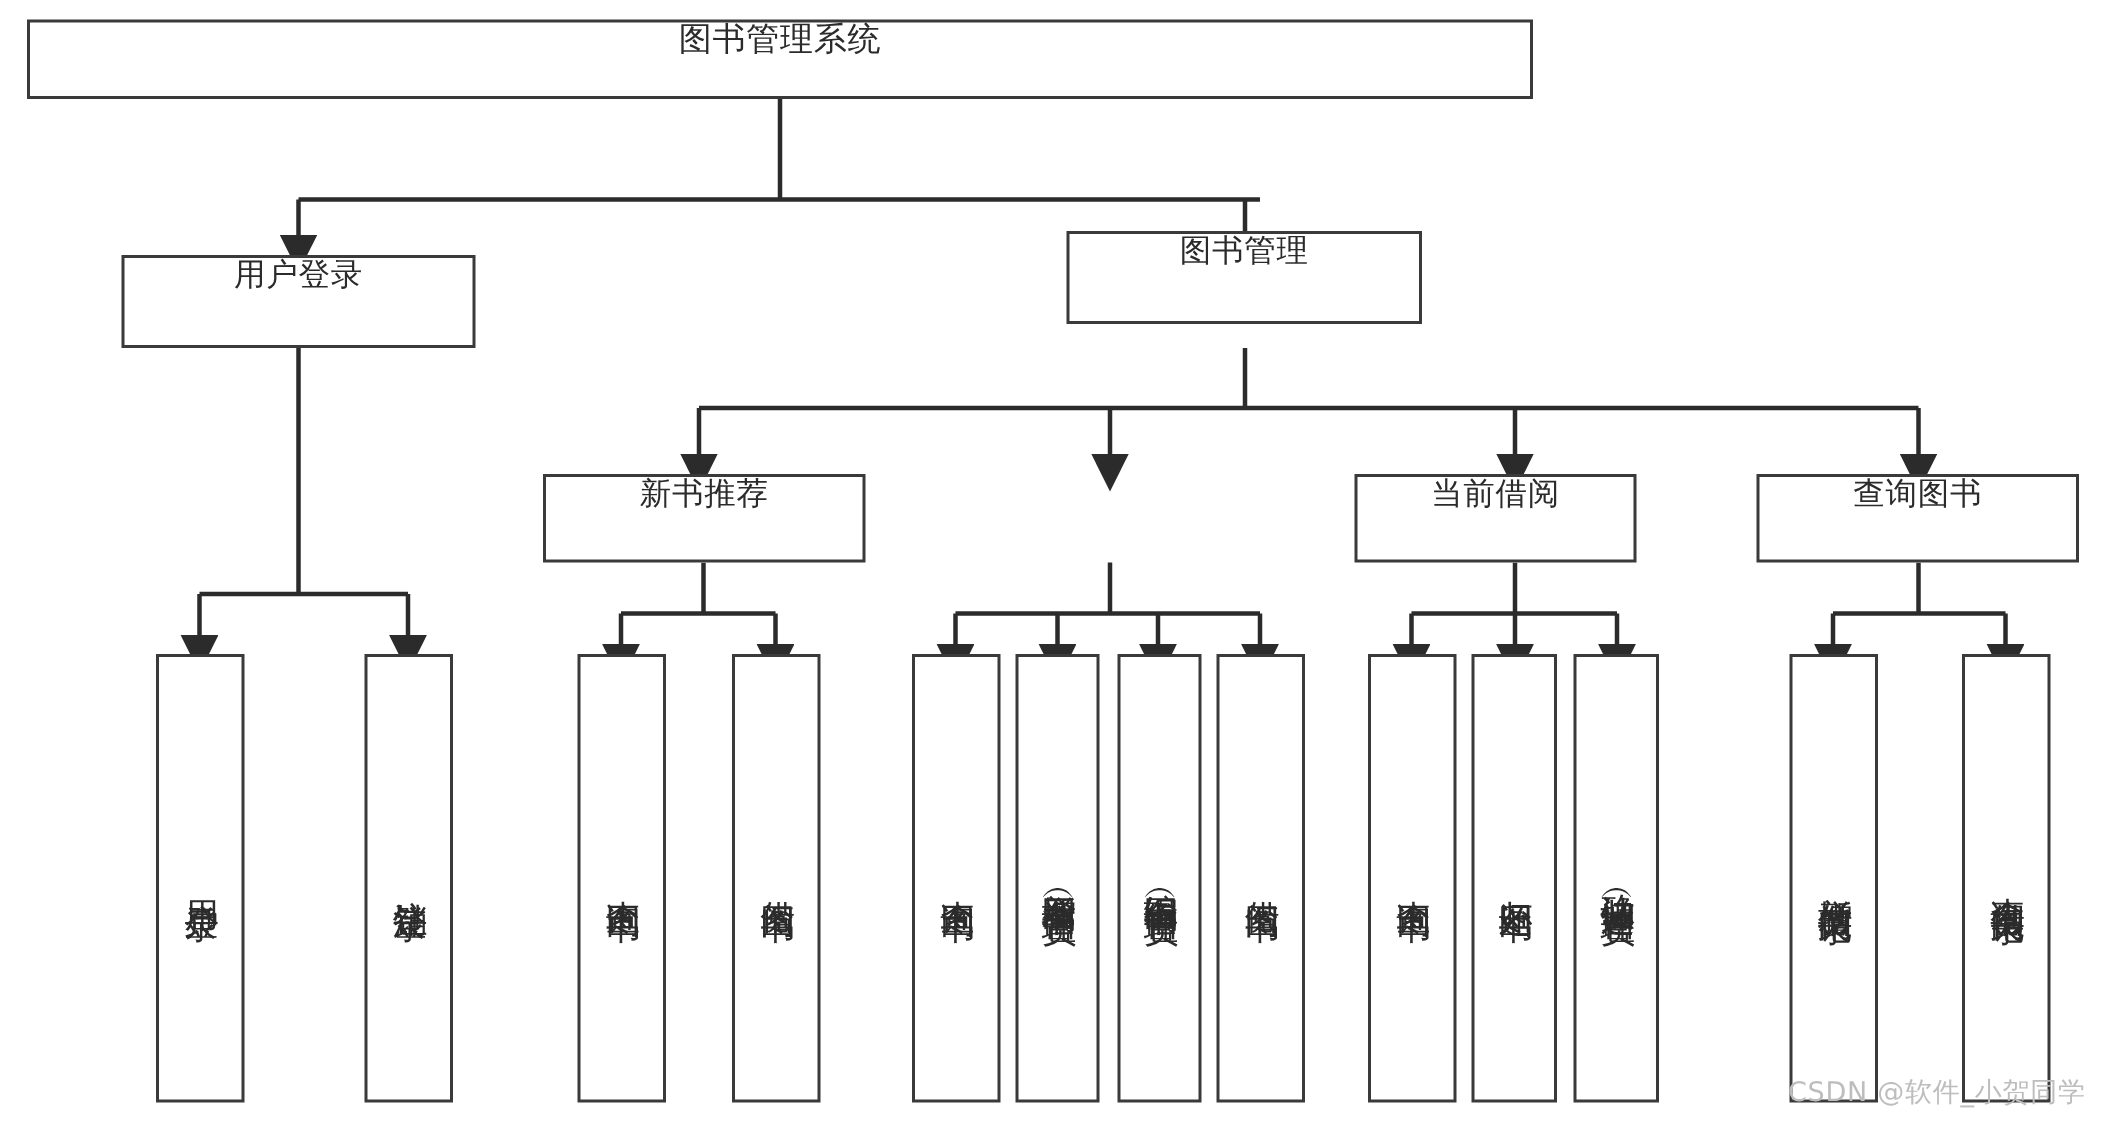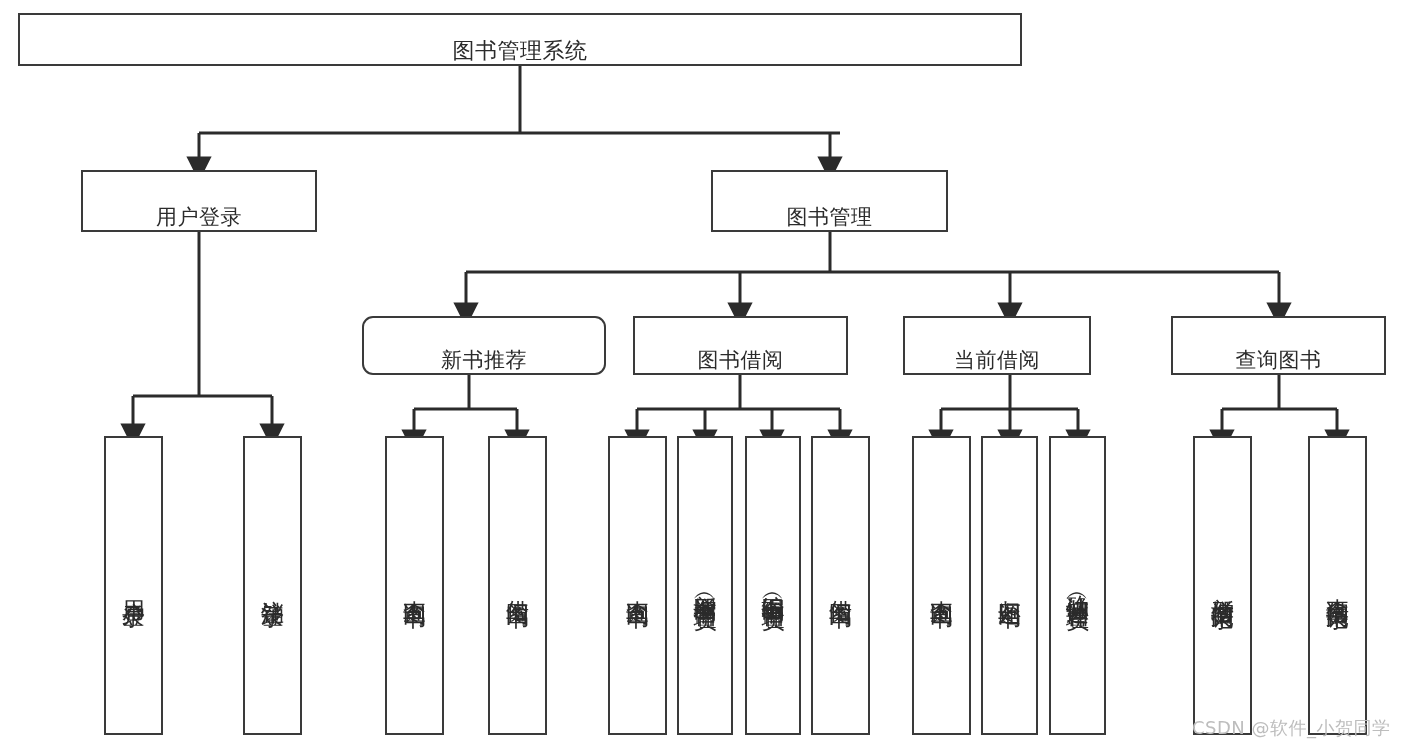--- a/index.html
+++ b/index.html
@@ -25,21 +25,21 @@
     top: 0;
     width: 1405px;
     height: 747px;
   }
   .node {
     position: absolute;
     box-sizing: border-box;
     border: 2.2px solid #3a3a3a;
     background: #ffffff;
     display: flex;
-    align-items: flex-end;
+    align-items: flex-start;
     justify-content: center;
     color: #2b2b2b;
   }
   .node .label {
     display: block;
     text-align: center;
     line-height: 1.12;
     letter-spacing: 0.5px;
   }
   
@@ -127,29 +127,26 @@
     </g>
   </svg>
 
   <div class="node horiz root" style="left:18px; top:13px; width:1004px; height:53px;">
     <span class="label">图书管理系统</span>
   </div>
 
   <div class="node horiz" style="left:81px; top:170px; width:236px; height:62px;">
     <span class="label">用户登录</span>
   </div>
-  <div class="node horiz" style="left:711px; top:170px; width:237px; height:62px;">
+  <div class="node horiz" style="left:711px; top:154px; width:237px; height:62px;">
     <span class="label">图书管理</span>
   </div>
 
-  <div class="node horiz" style="left:362px; top:316px; width:244px; height:59px;border-radius:11px;">
+  <div class="node horiz" style="left:362px; top:316px; width:215px; height:59px;">
     <span class="label">新书推荐</span>
-  </div>
-  <div class="node horiz" style="left:633px; top:316px; width:215px; height:59px;">
-    <span class="label">图书借阅</span>
   </div>
   <div class="node horiz" style="left:903px; top:316px; width:188px; height:59px;">
     <span class="label">当前借阅</span>
   </div>
   <div class="node horiz" style="left:1171px; top:316px; width:215px; height:59px;">
     <span class="label">查询图书</span>
   </div>
 
   <div class="node vert" style="left:104px; top:436px; width:59px; height:299px;">
     <span class="label">用户登录</span>

